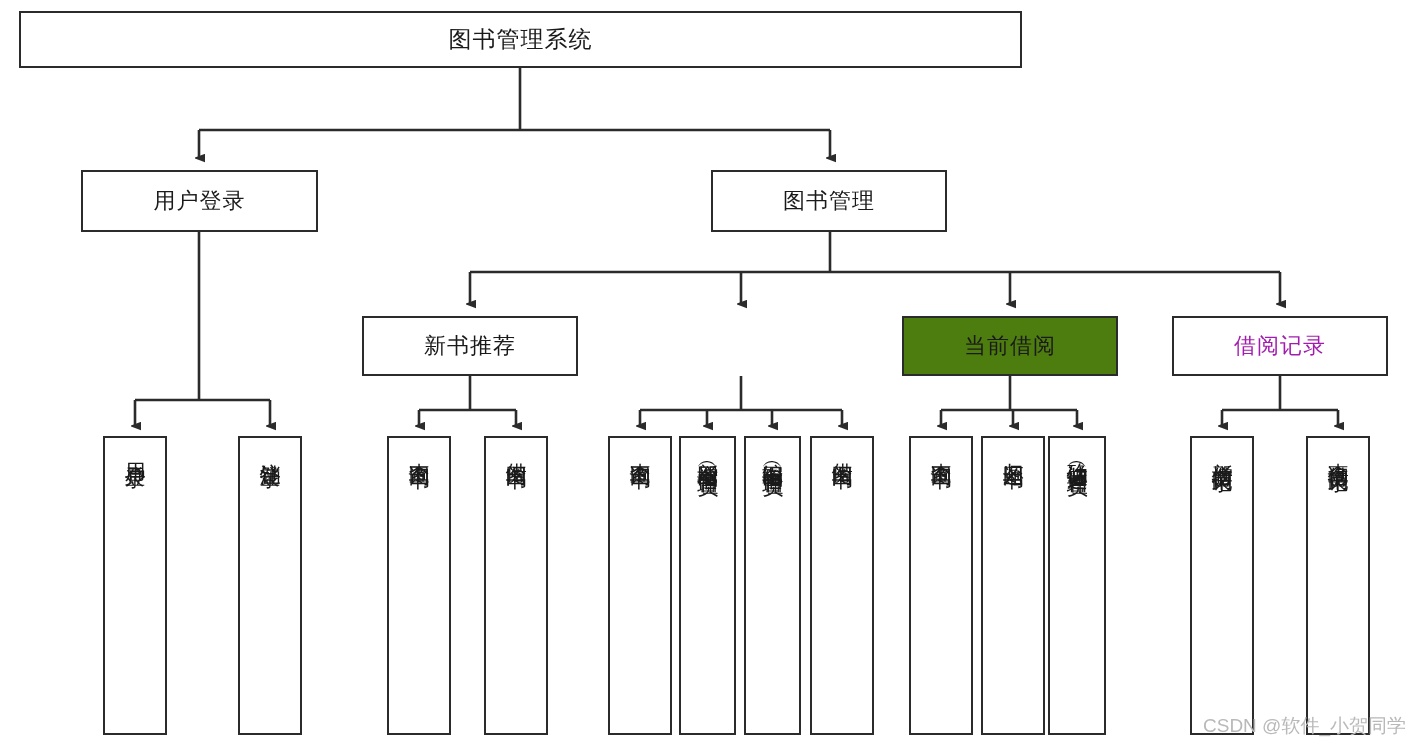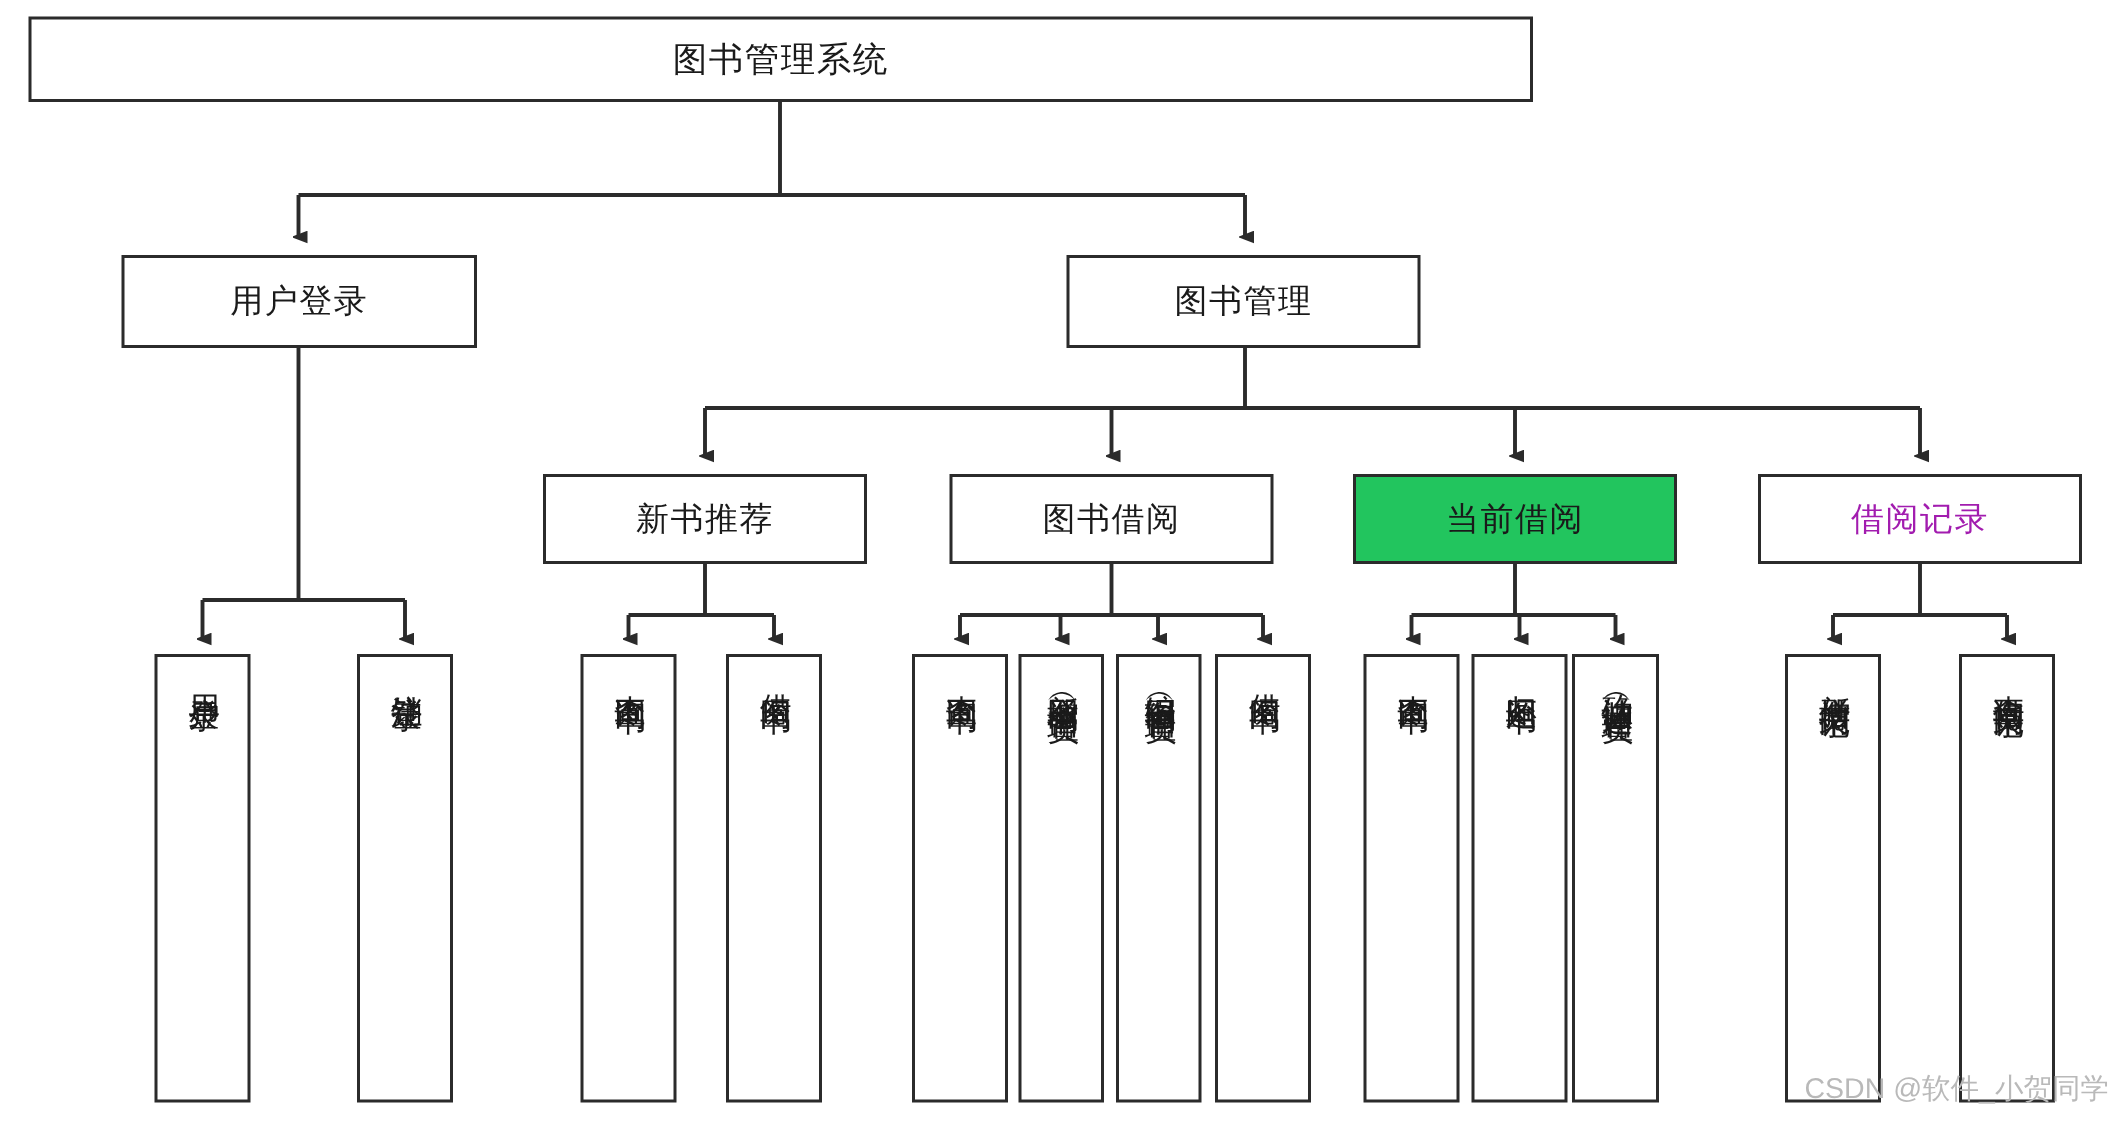--- a/index.html
+++ b/index.html
@@ -129,24 +129,21 @@
   <div class="node horiz" style="left: 81px; top: 170px; width: 237px; height: 62px; border-color: rgb(43, 43, 43); background: rgb(255, 255, 255); color: rgb(26, 26, 26);">
     <span class="hlabel">用户登录</span>
   </div>
   <div class="node horiz" style="left: 711px; top: 170px; width: 236px; height: 62px; border-color: rgb(43, 43, 43); background: rgb(255, 255, 255); color: rgb(26, 26, 26);">
     <span class="hlabel">图书管理</span>
   </div>
 
   <div class="node horiz" style="left: 362px; top: 316px; width: 216px; height: 60px; border-color: rgb(43, 43, 43); background: rgb(255, 255, 255); color: rgb(26, 26, 26);">
     <span class="hlabel">新书推荐</span>
   </div>
-  <div class="node horiz" style="left: 633px; top: 316px; width: 216px; height: 60px; border-color: rgb(43, 43, 43); background: rgb(255, 255, 255); color: rgb(26, 26, 26);">
-    <span class="hlabel">图书借阅</span>
-  </div>
-  <div class="node horiz" style="left: 902px; top: 316px; width: 216px; height: 60px; border-color: rgb(43, 43, 43); background: #22c55e; color: rgb(26, 26, 26);">
+  <div class="node horiz" style="left: 902px; top: 316px; width: 216px; height: 60px; border-color: rgb(43, 43, 43); background: #4d7c0f; color: rgb(26, 26, 26);">
     <span class="hlabel">当前借阅</span>
   </div>
   <div class="node horiz" style="left: 1172px; top: 316px; width: 216px; height: 60px; border-color: rgb(43, 43, 43); background: rgb(255, 255, 255); color: #a21caf;">
     <span class="hlabel">借阅记录</span>
   </div>
 
   <div class="node leaf" style="left: 103px; top: 436px; width: 64px; height: 299px; border-color: rgb(43, 43, 43); background: rgb(255, 255, 255); color: rgb(26, 26, 26);">
     <span class="vlabel">用户登录</span>
   </div>
   <div class="node leaf" style="left: 238px; top: 436px; width: 64px; height: 299px; border-color: rgb(43, 43, 43); background: rgb(255, 255, 255); color: rgb(26, 26, 26);">

